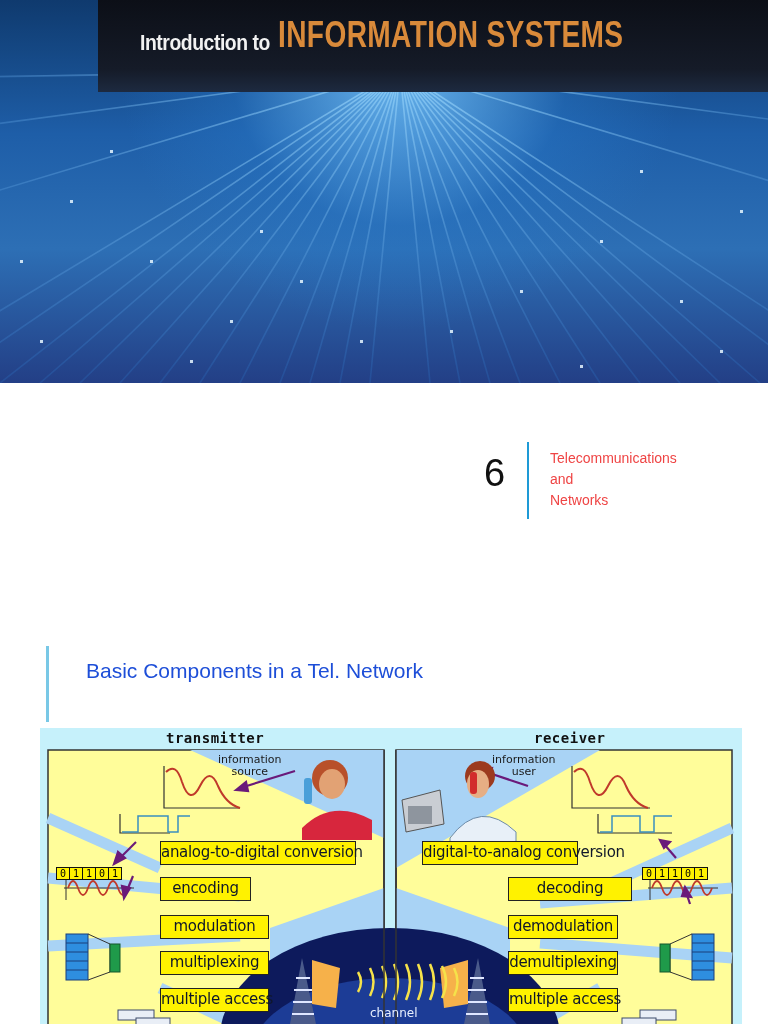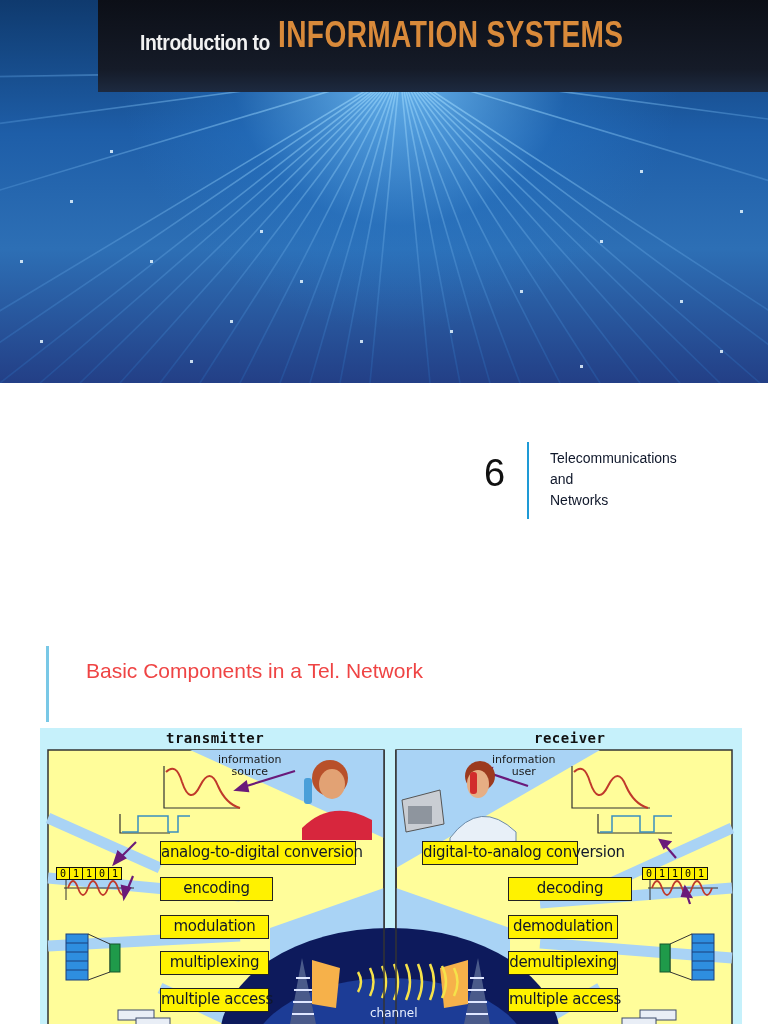--- a/index.html
+++ b/index.html
@@ -37,30 +37,30 @@
 
   
   .chapter-num {
     position: absolute; left: 484px; top: 452px; font-size: 38px; color: #111;
     font-family: "Liberation Sans", sans-serif;
   }
   .chapter-rule {
     position: absolute; left: 527px; top: 442px; width: 2px; height: 77px; background: #1e9ad6;
   }
   .chapter-title {
-    position: absolute; left: 550px; top: 448px; font-size: 14px; line-height: 21px; color: #0f172a;
+    position: absolute; left: 550px; top: 448px; font-size: 14px; line-height: 21px; color: #ef4444;
   }
   .chapter-title div { white-space: nowrap; }
 
   
   .section-rule {
     position: absolute; left: 46px; top: 646px; width: 3px; height: 76px; background: #79c8e6;
   }
   .section-title {
-    position: absolute; left: 86px; top: 659px; font-size: 21px; color: #ef4444; white-space: nowrap;
+    position: absolute; left: 86px; top: 659px; font-size: 21px; color: #1d4ed8; white-space: nowrap;
   }
 
   
   .diagram {
     position: absolute; left: 40px; top: 728px; width: 702px; height: 296px;
     background: #c6f1fb; overflow: hidden;
   }
   .diagram svg { position: absolute; left: 0; top: 0; }
   .panel-label {
     position: absolute; top: 2px; font-family: "DejaVu Sans Mono", monospace;
@@ -326,21 +326,21 @@
   </div>
   <div class="bits" style="left:602px; top:139px;">
     <span>0</span>
     <span>1</span>
     <span>1</span>
     <span>0</span>
     <span>1</span>
   </div>
 
   <div class="step" style="left:120px; top:113px; width:196px;">analog-to-digital conversion</div>
-  <div class="step" style="left:120px; top:149px; width:113px;">encoding</div>
+  <div class="step" style="left:120px; top:149px; width:91px;">encoding</div>
   <div class="step" style="left:120px; top:187px; width:109px;">modulation</div>
   <div class="step" style="left:120px; top:223px; width:109px;">multiplexing</div>
   <div class="step" style="left:120px; top:260px; width:109px;">multiple access</div>
 
   <div class="step" style="left:382px; top:113px; width:156px;">digital-to-analog conversion</div>
   <div class="step" style="left:468px; top:149px; width:124px;">decoding</div>
   <div class="step" style="left:468px; top:187px; width:110px;">demodulation</div>
   <div class="step" style="left:468px; top:223px; width:110px;">demultiplexing</div>
   <div class="step" style="left:468px; top:260px; width:110px;">multiple access</div>
 

